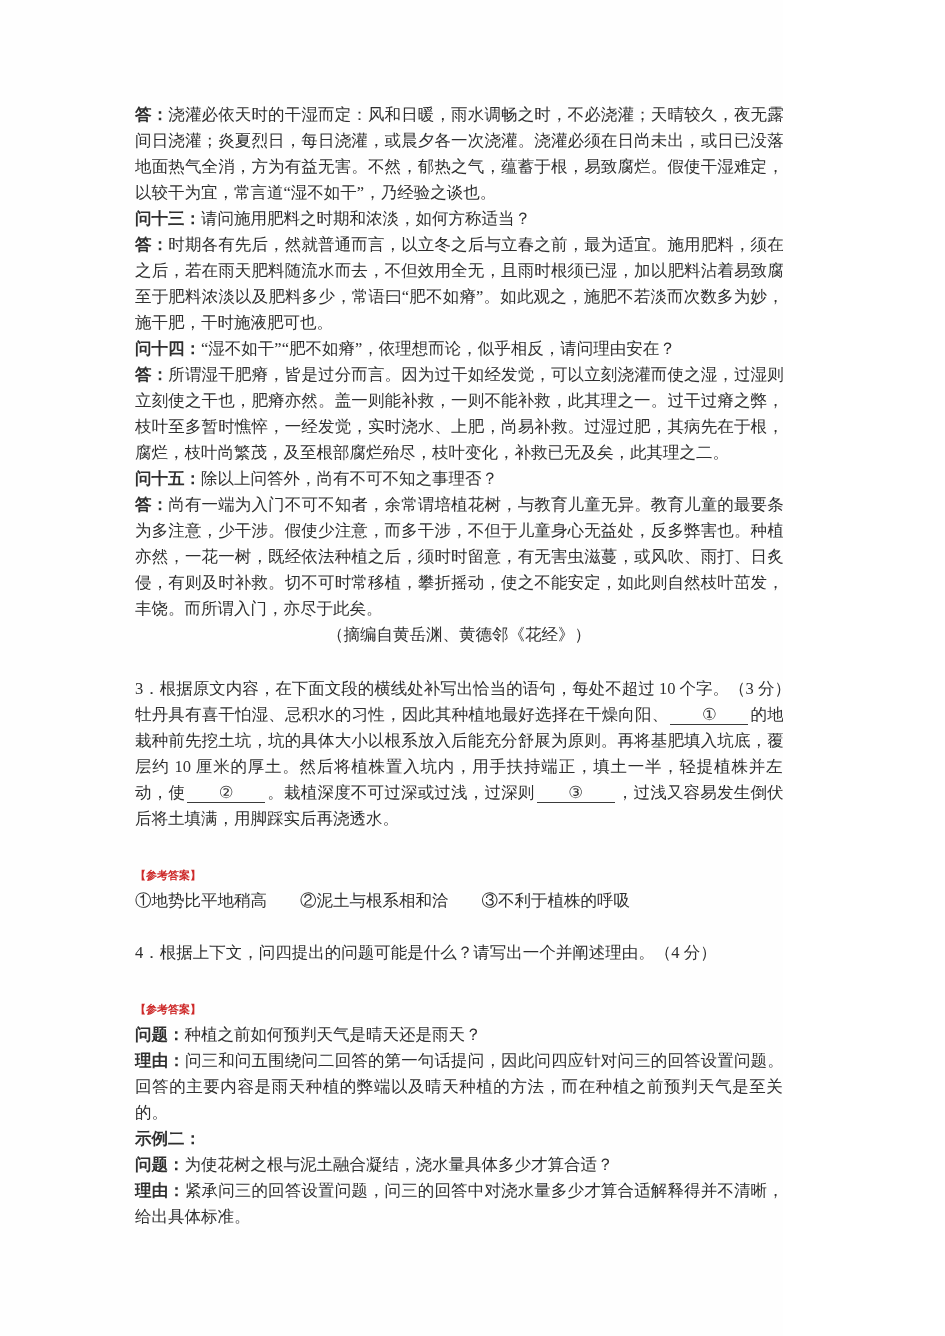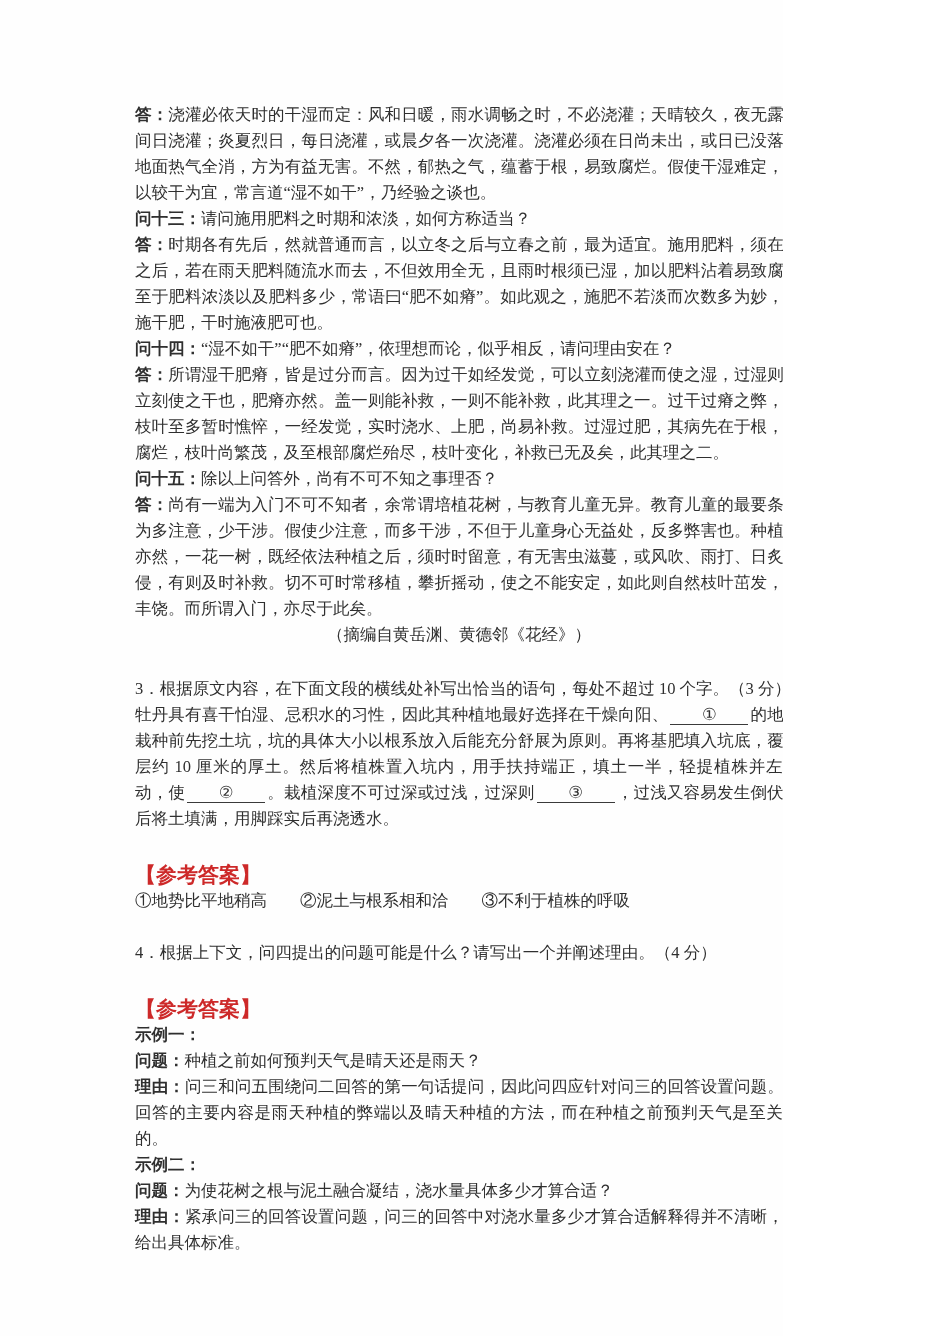--- a/index.html
+++ b/index.html
@@ -29,21 +29,21 @@
   .lbl { font-weight: bold; }
   .bold-line { font-weight: bold; }
   .citation {
     text-align: center;
     padding-right: 34px;
   }
   .q3-block { margin-top: 28px; }
   .ref-header {
     color: #cd2929;
     font-weight: bold;
-    font-size: 21px;
+    font-size: 11px;
     margin-top: 30px;
   }
   .ref-header-q4 { margin-top: 30px; }
   .q4-stem { margin-top: 26px; }
   .blank {
     display: inline-block;
     min-width: 78px;
     text-align: center;
     border-bottom: 1px solid #3a3a3a;
     line-height: 19px;
@@ -77,21 +77,20 @@
       <p class="para"><span>牡丹具有喜干怕湿、忌积水的习性，因此其种植地最好选择在干燥向阳、</span><span class="blank">①</span><span>的地方。栽种前先挖土坑，坑的具体大小以根系放入后能充分舒展为原则。再将基肥填入坑底，覆上一层约 10 厘米的厚土。然后将植株置入坑内，用手扶持端正，填土一半，轻提植株并左右摇动，使</span><span class="blank">②</span><span>。栽植深度不可过深或过浅，过深则</span><span class="blank">③</span><span>，过浅又容易发生倒伏。最后将土填满，用脚踩实后再浇透水。</span></p>
     </div>
 
     <p class="ref-header">【参考答案】</p>
     <p class="para">①地势比平地稍高　　②泥土与根系相和洽　　③不利于植株的呼吸</p>
 
     <p class="para q4-stem">4．根据上下文，问四提出的问题可能是什么？请写出一个并阐述理由。（4 分）</p>
 
     <p class="ref-header ref-header-q4">【参考答案】</p>
 
-    <p class="para bold-line">示例一：</p>
     <p class="para"><span class="lbl">问题：</span><span>种植之前如何预判天气是晴天还是雨天？</span></p>
     <p class="para"><span class="lbl">理由：</span><span>问三和问五围绕问二回答的第一句话提问，因此问四应针对问三的回答设置问题。问三回答的主要内容是雨天种植的弊端以及晴天种植的方法，而在种植之前预判天气是至关重要的。</span></p>
 
     <p class="para bold-line">示例二：</p>
     <p class="para"><span class="lbl">问题：</span><span>为使花树之根与泥土融合凝结，浇水量具体多少才算合适？</span></p>
     <p class="para"><span class="lbl">理由：</span><span>紧承问三的回答设置问题，问三的回答中对浇水量多少才算合适解释得并不清晰，没有给出具体标准。</span></p>
 
   </div>
 </div>
 

